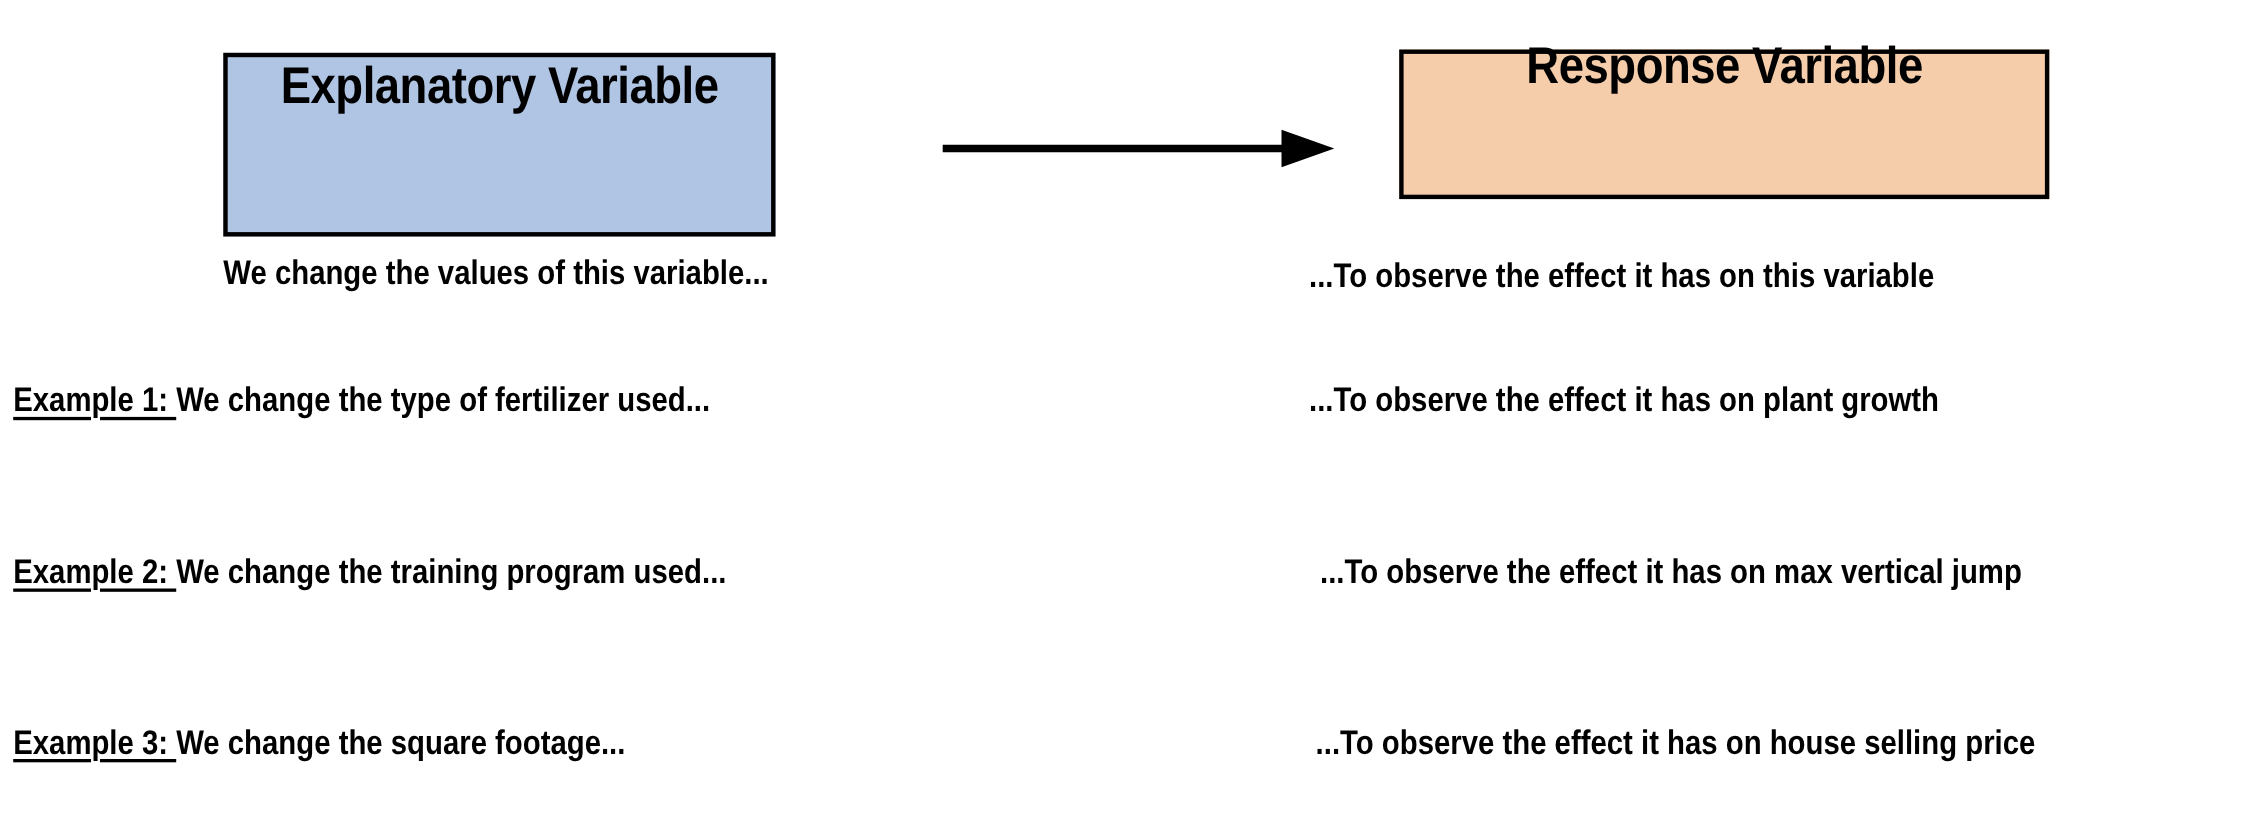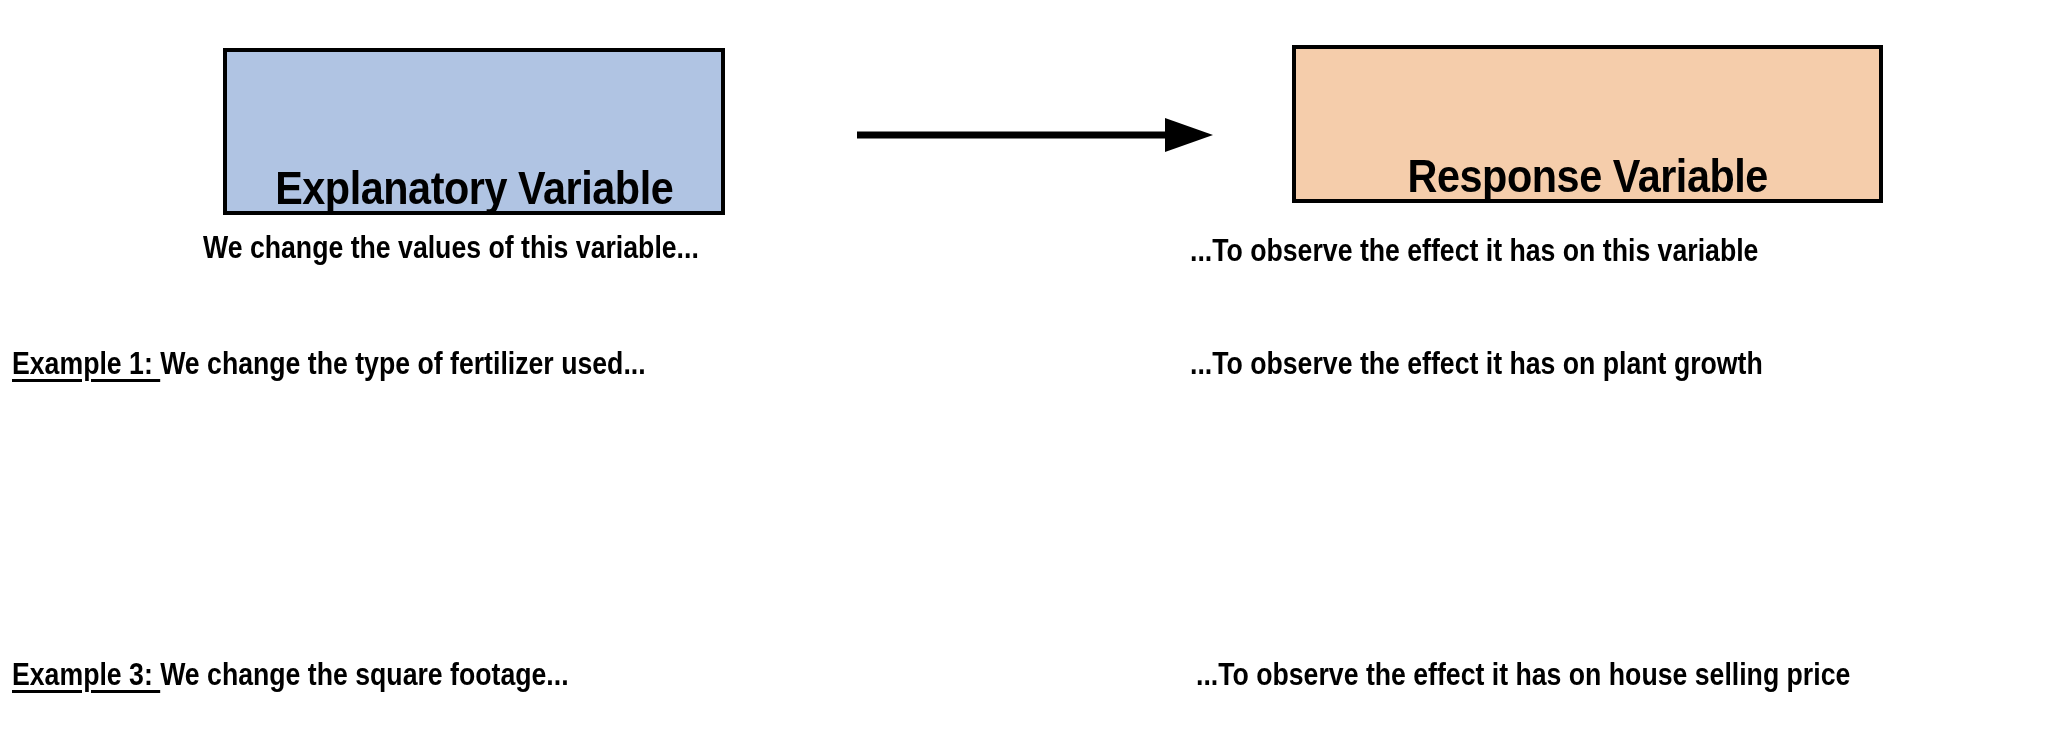--- a/index.html
+++ b/index.html
@@ -17,36 +17,35 @@
     background: #ffffff;
     overflow: hidden;
   }
 
   
   .var-box {
     position: absolute;
     box-sizing: border-box;
     border: 4px solid #000000;
     display: flex;
-    align-items: flex-end;
+    align-items: flex-start;
     justify-content: center;
-    margin-left: 20px;
   }
   #explanatory-box {
     left: 203px;
     top: 48px;
     width: 502px;
     height: 167px;
     background: #b0c4e3;
   }
   #response-box {
     left: 1272px;
     top: 45px;
     width: 591px;
-    height: 158px;
+    height: 136px;
     background: #f5cdab;
   }
   .var-box-label {
     font-size: 47px;
     font-weight: bold;
     color: #000000;
     letter-spacing: -0.5px;
     transform: scaleX(0.88);
     white-space: nowrap;
     line-height: 1;
@@ -148,20 +147,26 @@
 
   <div class="caption" id="response-caption">...To observe the effect it has on this variable</div>
 
   <div class="example-row" id="example-row-1">
     <div class="example-left">
       <span class="example-tag">Example 1: </span><span>We change the type of fertilizer used...</span>
     </div>
     <div class="example-right" id="example-right-1">...To observe the effect it has on plant growth</div>
   </div>
 
+  <div class="example-row" id="example-row-2">
+    <div class="example-left">
+      <span class="example-tag">Example 2: </span><span>We change the training program used...</span>
+    </div>
+    <div class="example-right" id="example-right-2">...To observe the effect it has on max vertical jump</div>
+  </div>
 
   <div class="example-row" id="example-row-3">
     <div class="example-left">
       <span class="example-tag">Example 3: </span><span>We change the square footage...</span>
     </div>
     <div class="example-right" id="example-right-3">...To observe the effect it has on house selling price</div>
   </div>
 
 </div>
 

